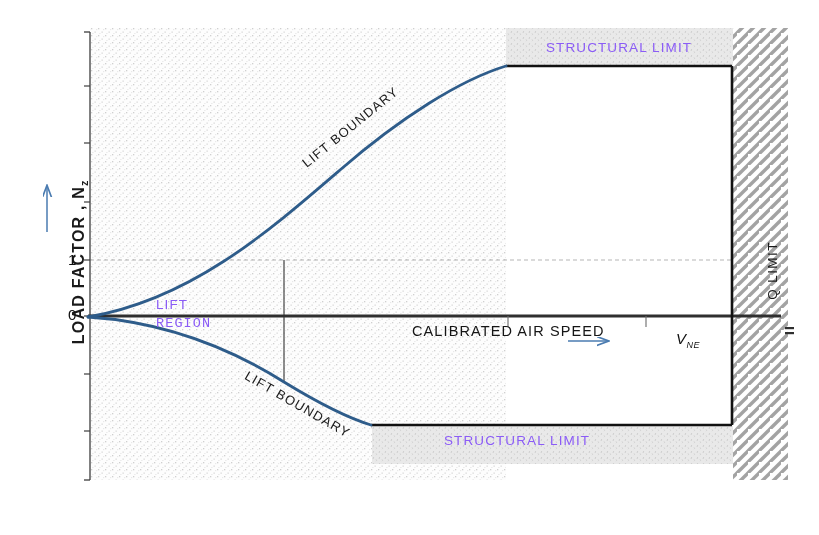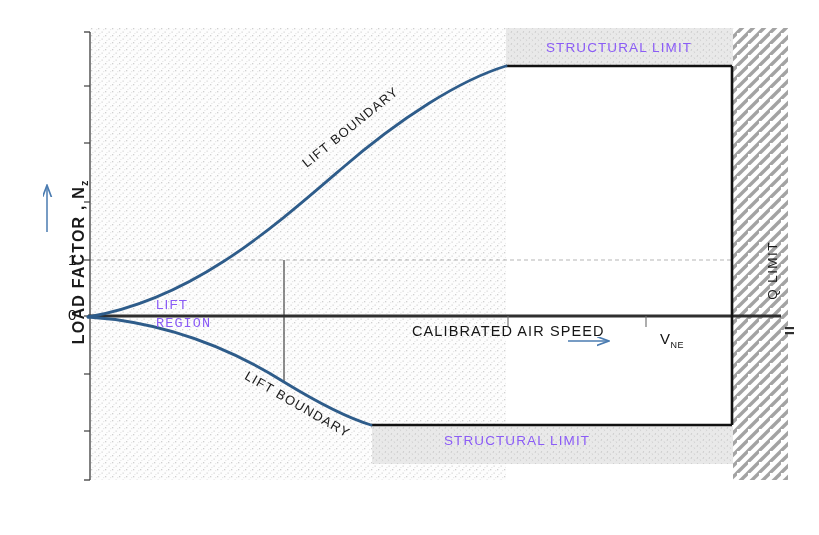--- a/index.html
+++ b/index.html
@@ -174,17 +174,17 @@
   <div class="lbl boundary-label" style="left:246px; top:367px; transform: rotate(30deg); transform-origin: left center;">LIFT BOUNDARY</div>
 
   <div class="lbl region-label" style="left:156px; top:297px;">LIFT</div>
   <div class="lbl region-label" style="left:156px; top:316px;font-family:Liberation Mono, monospace;">REGION</div>
 
   <div class="lbl cas-label" style="left:376px; top:323px;margin-left:36px;">CALIBRATED AIR SPEED</div>
 
   <div class="lbl q-limit-label" style="left:717px; top:263px; width:110px; text-align:center;
               transform: rotate(-90deg); transform-origin: center center;">Q LIMIT</div>
 
-  <div class="lbl vne-label" style="left:660px; top:330px;">
+  <div class="lbl vne-label" style="left:676px; top:330px;font-style:italic;">
     <span>V</span><span class="sub">NE</span>
   </div>
 
 </div>
 
 </body></html>

